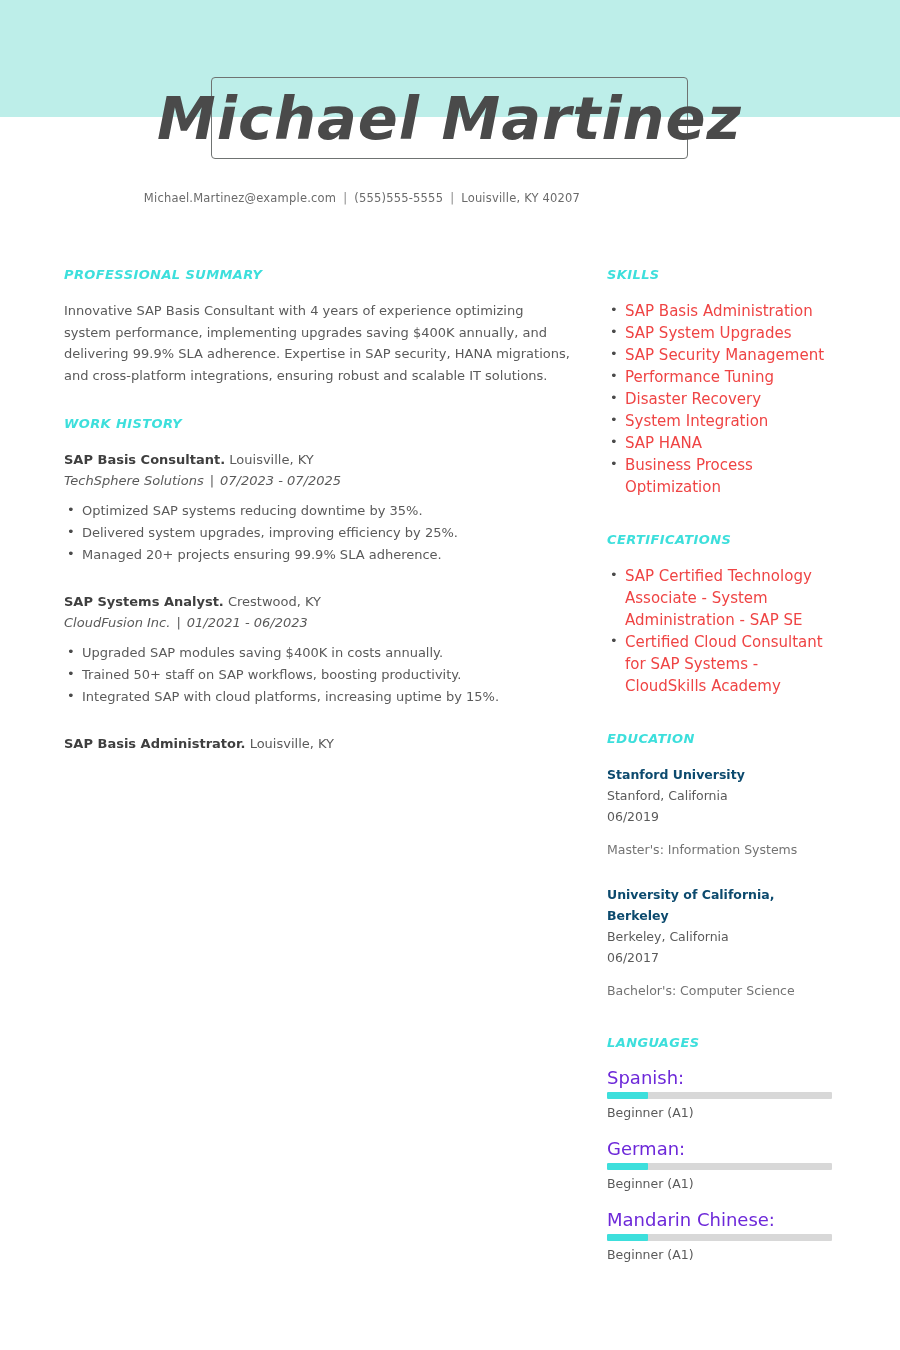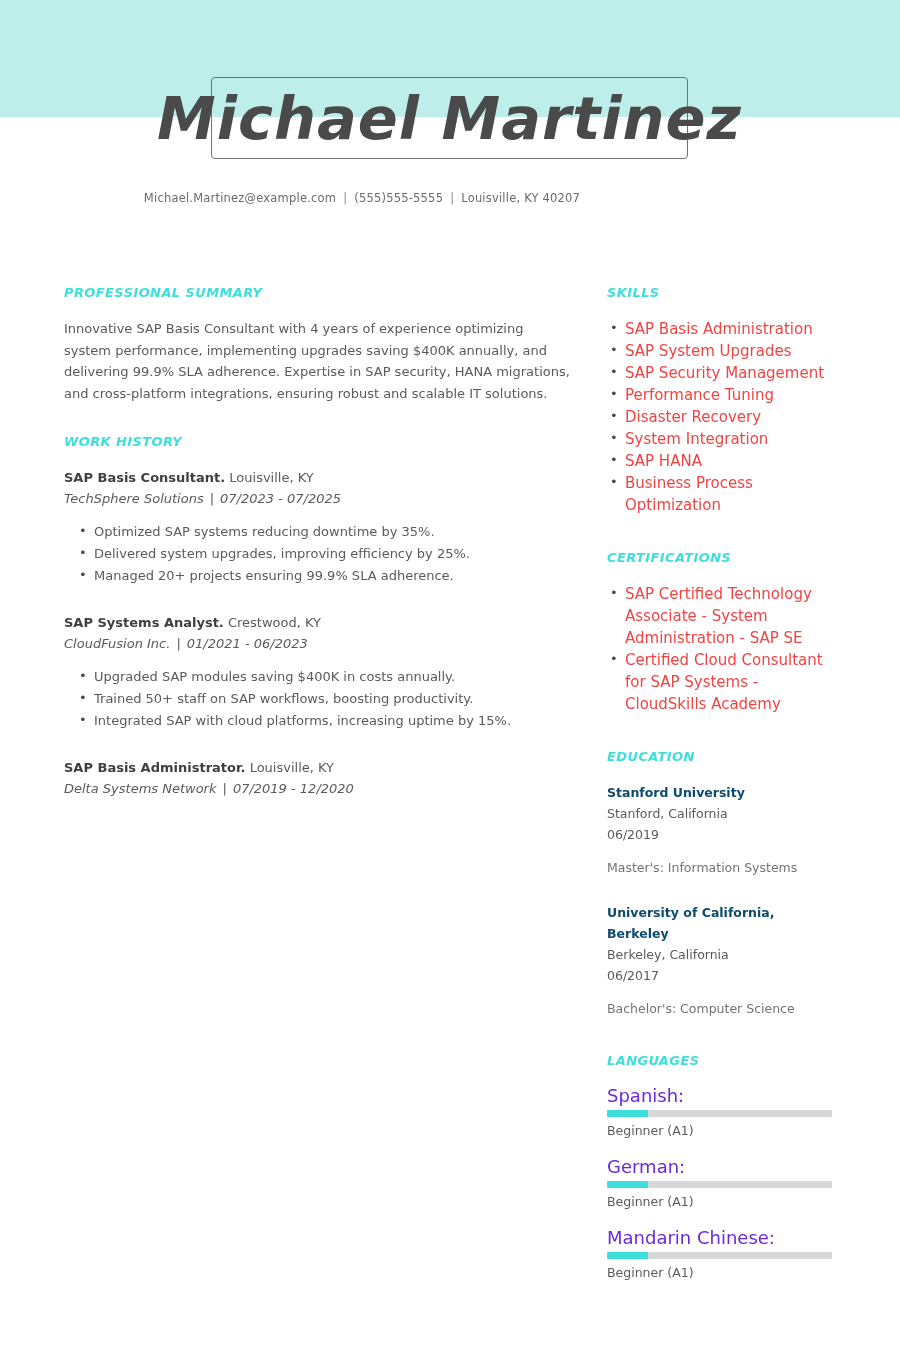--- a/index.html
+++ b/index.html
@@ -59,21 +59,21 @@
     letter-spacing: 0.2px;
   }
   .contact-sep {
     padding: 0 7px;
     color: #8a8a8a;
   }
 
   
   .columns {
     position: absolute;
-    top: 285px;
+    top: 267px;
     left: 0;
     width: 900px;
     display: flex;
     align-items: flex-start;
   }
   .col-left {
     width: 510px;
     margin-left: 64px;
   }
   .col-right {
@@ -129,21 +129,21 @@
     line-height: 21px;
     color: #5a5a5a;
     margin-bottom: 9px;
   }
   .job-meta-sep {
     padding: 0 6px;
   }
 
   ul.bullets {
     list-style: none;
-    margin: 12px;
+    margin: 0;
     padding: 0;
   }
   ul.bullets li {
     position: relative;
     padding-left: 18px;
     font-size: 13px;
     line-height: 22px;
     color: #5a5a5a;
   }
   ul.bullets li::before {
@@ -290,23 +290,20 @@
           <li>Upgraded SAP modules saving $400K in costs annually.</li>
           <li>Trained 50+ staff on SAP workflows, boosting productivity.</li>
           <li>Integrated SAP with cloud platforms, increasing uptime by 15%.</li>
         </ul>
       </div>
 
       <div class="job">
         <div class="job-title-line">
           <span class="job-title">SAP Basis Administrator.</span>
           <span class="job-location">Louisville, KY</span>
-        </div>
-        <div class="job-meta">
-          <span>Delta Systems Network</span><span class="job-meta-sep">|</span><span>07/2019 - 12/2020</span>
         </div>
       </div>
 
     </div>
   </div>
 
   <div class="col-right">
 
     <div class="section-right">
       <div class="section-heading">SKILLS</div>

